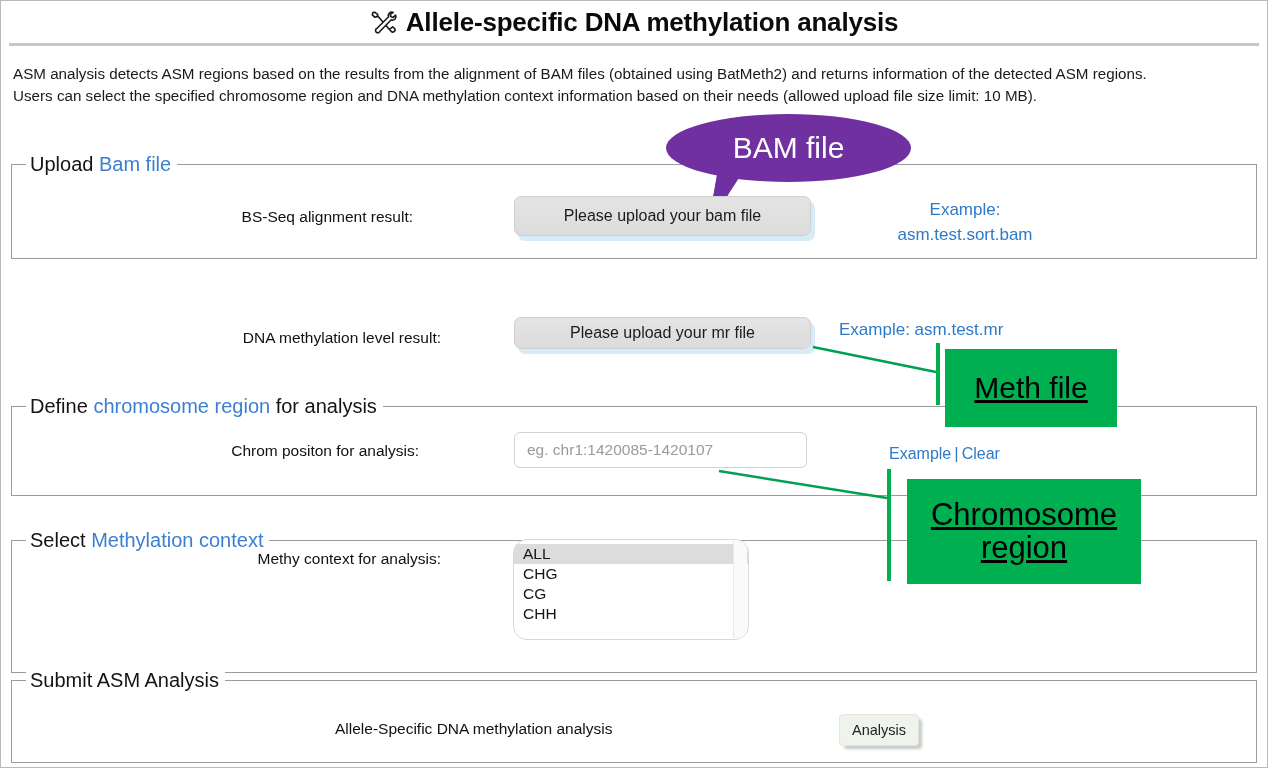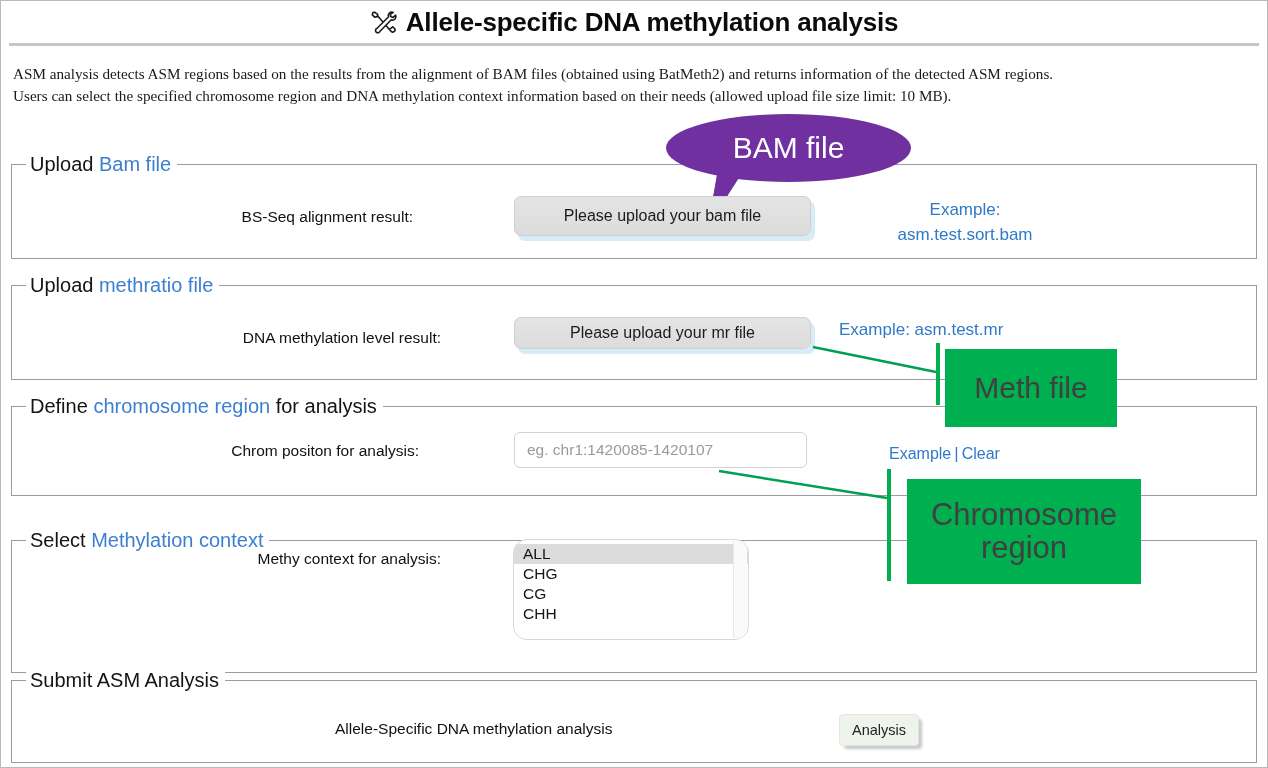--- a/index.html
+++ b/index.html
@@ -60,21 +60,20 @@
 
   
   .desc {
     position: absolute;
     left: 12px;
     top: 62px;
     width: 1244px;
     font-size: 15.2px;
     line-height: 22px;
     color: #1a1a1a;
-    font-family: Liberation Serif, serif;
   }
   .desc .line { display: block; white-space: nowrap; }
 
   
   fieldset.panel {
     position: absolute;
     box-sizing: border-box;
     margin: 0;
     padding: 0;
     border: 1px solid #9b9b9b;
@@ -207,26 +206,27 @@
     height: 0;
     border-left: 14px solid #7030a0;
     border-right: 14px solid transparent;
     border-top: 30px solid #7030a0;
     border-bottom: 0;
     transform: skewX(-10deg);
   }
   .green-box {
     position: absolute;
     background: #00af50;
-    color: #404040;
+    color: #000000;
     display: flex;
     align-items: center;
     justify-content: center;
     text-align: center;
     line-height: 1.05;
+    text-decoration: underline;
   }
   .green-bar {
     position: absolute;
     background: #00af50;
     width: 4px;
   }
   .anno-svg {
     position: absolute;
     left: 0;
     top: 0;
@@ -265,23 +265,20 @@
   <fieldset class="panel" style="left:10px; top:152px; width:1246px; height:106px;">
     <legend><span>Upload </span><span class="blue">Bam file</span></legend>
   </fieldset>
   <div class="field-label" style="position:absolute; left:222px; top:207px; width:190px;">BS-Seq alignment result:</div>
   <button class="upload-btn" style="position:absolute; left:513px; top:195px; width:297px; height:40px;">Please upload your bam file</button>
   <div class="link-block" style="left:866px; top:196px; width:196px;">
     <span>Example:</span><br>
     <span>asm.test.sort.bam</span>
   </div>
 
-  <fieldset class="panel" style="left:10px; top:273px; width:1246px; height:106px;">
-    <legend><span>Upload </span><span class="blue">methratio file</span></legend>
-  </fieldset>
   <div class="field-label" style="position:absolute; left:222px; top:328px; width:218px;">DNA methylation level result:</div>
   <button class="upload-btn" style="position:absolute; left:513px; top:316px; width:297px; height:32px;">Please upload your mr file</button>
   <div class="link-block" style="left:838px; top:316px; width:224px; text-align:left;">
     <span>Example: asm.test.mr</span>
   </div>
 
   <fieldset class="panel" style="left:10px; top:394px; width:1246px; height:101px;">
     <legend><span>Define </span><span class="blue">chromosome region</span><span> for analysis</span></legend>
   </fieldset>
   <div class="field-label" style="position:absolute; left:222px; top:441px; width:196px;">Chrom positon for analysis:</div>

